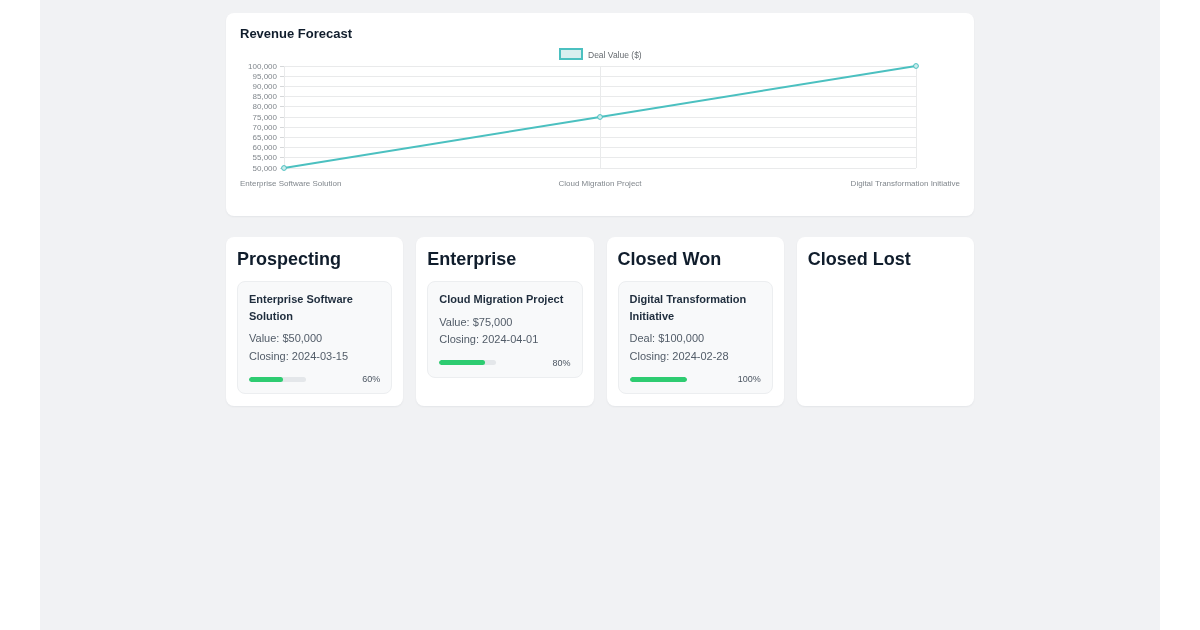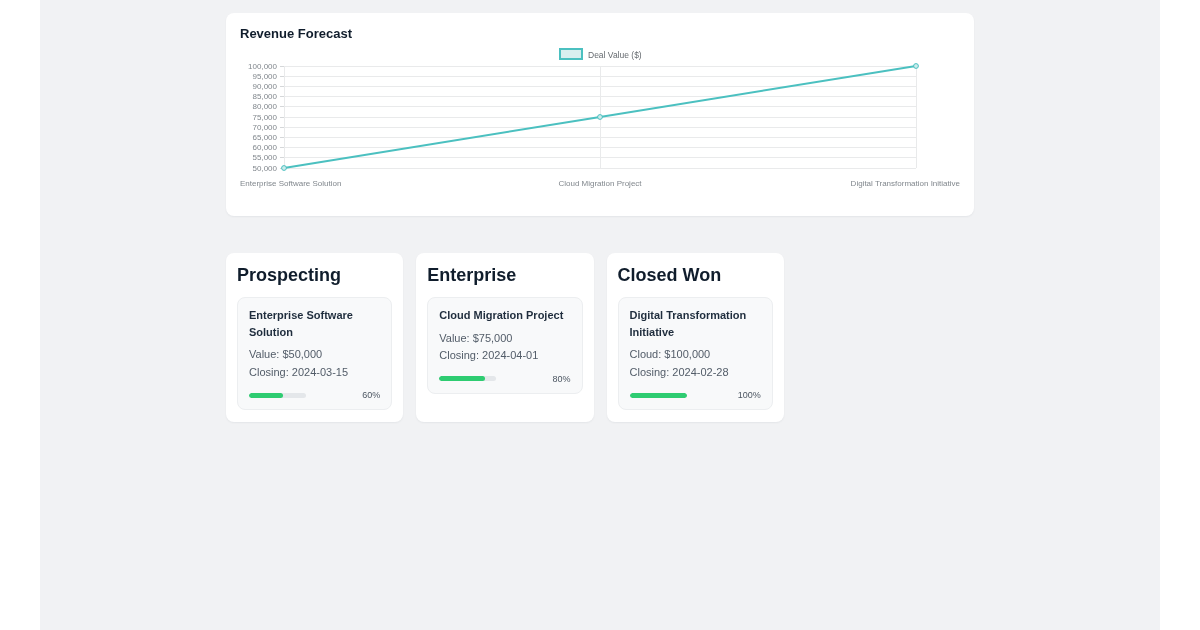--- a/index.html
+++ b/index.html
@@ -13,21 +13,21 @@
   .app-bg{margin-left:40px; width:1120px; height:630px; background:var(--page-bg);}
   .container{width:748px; margin:0 auto; padding-top:13px;}
 
   .header{display:flex; justify-content:space-between; align-items:center; margin-bottom:17px;}
   .page-title{font-size:20px; font-weight:bold; color:var(--ink); letter-spacing:.2px;}
   .add-deal-btn{display:flex; align-items:center; gap:5px; background:var(--blue); color:#fff;
     border:none; border-radius:5px; padding:7px 13px; font-size:11px; font-family:inherit; cursor:pointer;}
   .add-deal-btn .plus{font-size:13px; font-weight:bold; line-height:1;}
 
   .card{background:var(--card-bg); border-radius:8px; box-shadow:0 1px 2px rgba(20,30,50,.06);}
-  .forecast-card{padding:13px 14px 10px; margin-bottom:37px;}
+  .forecast-card{padding:13px 14px 10px; margin-bottom:21px;}
   .card-heading{font-size:13px; font-weight:bold; color:#101d2c; margin-bottom:5px;}
   .chart-wrap{width:720px;}
 
   .board{display:grid; grid-template-columns:repeat(4,1fr); gap:13px; align-items:stretch;}
   .column{padding:10px 11px 12px; min-height:135px;}
   .column-title{font-size:18px; font-weight:bold; color:#101d2c; margin:2px 0 11px;}
   .deal-card{background:var(--deal-bg); border:1px solid #eceef0; border-radius:8px; padding:9px 11px; cursor:pointer;}
   .deal-title{font-size:11px; font-weight:bold; color:#1f2d3d; line-height:1.5; margin-bottom:6px;}
   .deal-meta{font-size:11px; color:var(--muted); line-height:1.6;}
   .progress-row{display:flex; justify-content:space-between; align-items:center; margin-top:9px;}
@@ -129,26 +129,29 @@
                 <div class="progress-fill" style="width: 80%;"></div>
               </div>
               <span class="progress-pct">80%</span>
             </div>
           </div>
         </div>
         <div class="card column">
           <div class="column-title">Closed Won</div>
           <div class="deal-card">
             <div class="deal-title">Digital Transformation Initiative</div>
-            <div class="deal-meta">Cloud: $100,000</div>
+            <div class="deal-meta">Deal: $100,000</div>
             <div class="deal-meta">Closing: 2024-02-28</div>
             <div class="progress-row">
               <div class="progress-track">
                 <div class="progress-fill" style="width: 100%;"></div>
               </div>
               <span class="progress-pct">100%</span>
             </div>
           </div>
         </div>
+        <div class="card column">
+          <div class="column-title">Closed Lost</div>
+        </div>
       </div>
 
   </div>
 </div>
 
 </body></html>

